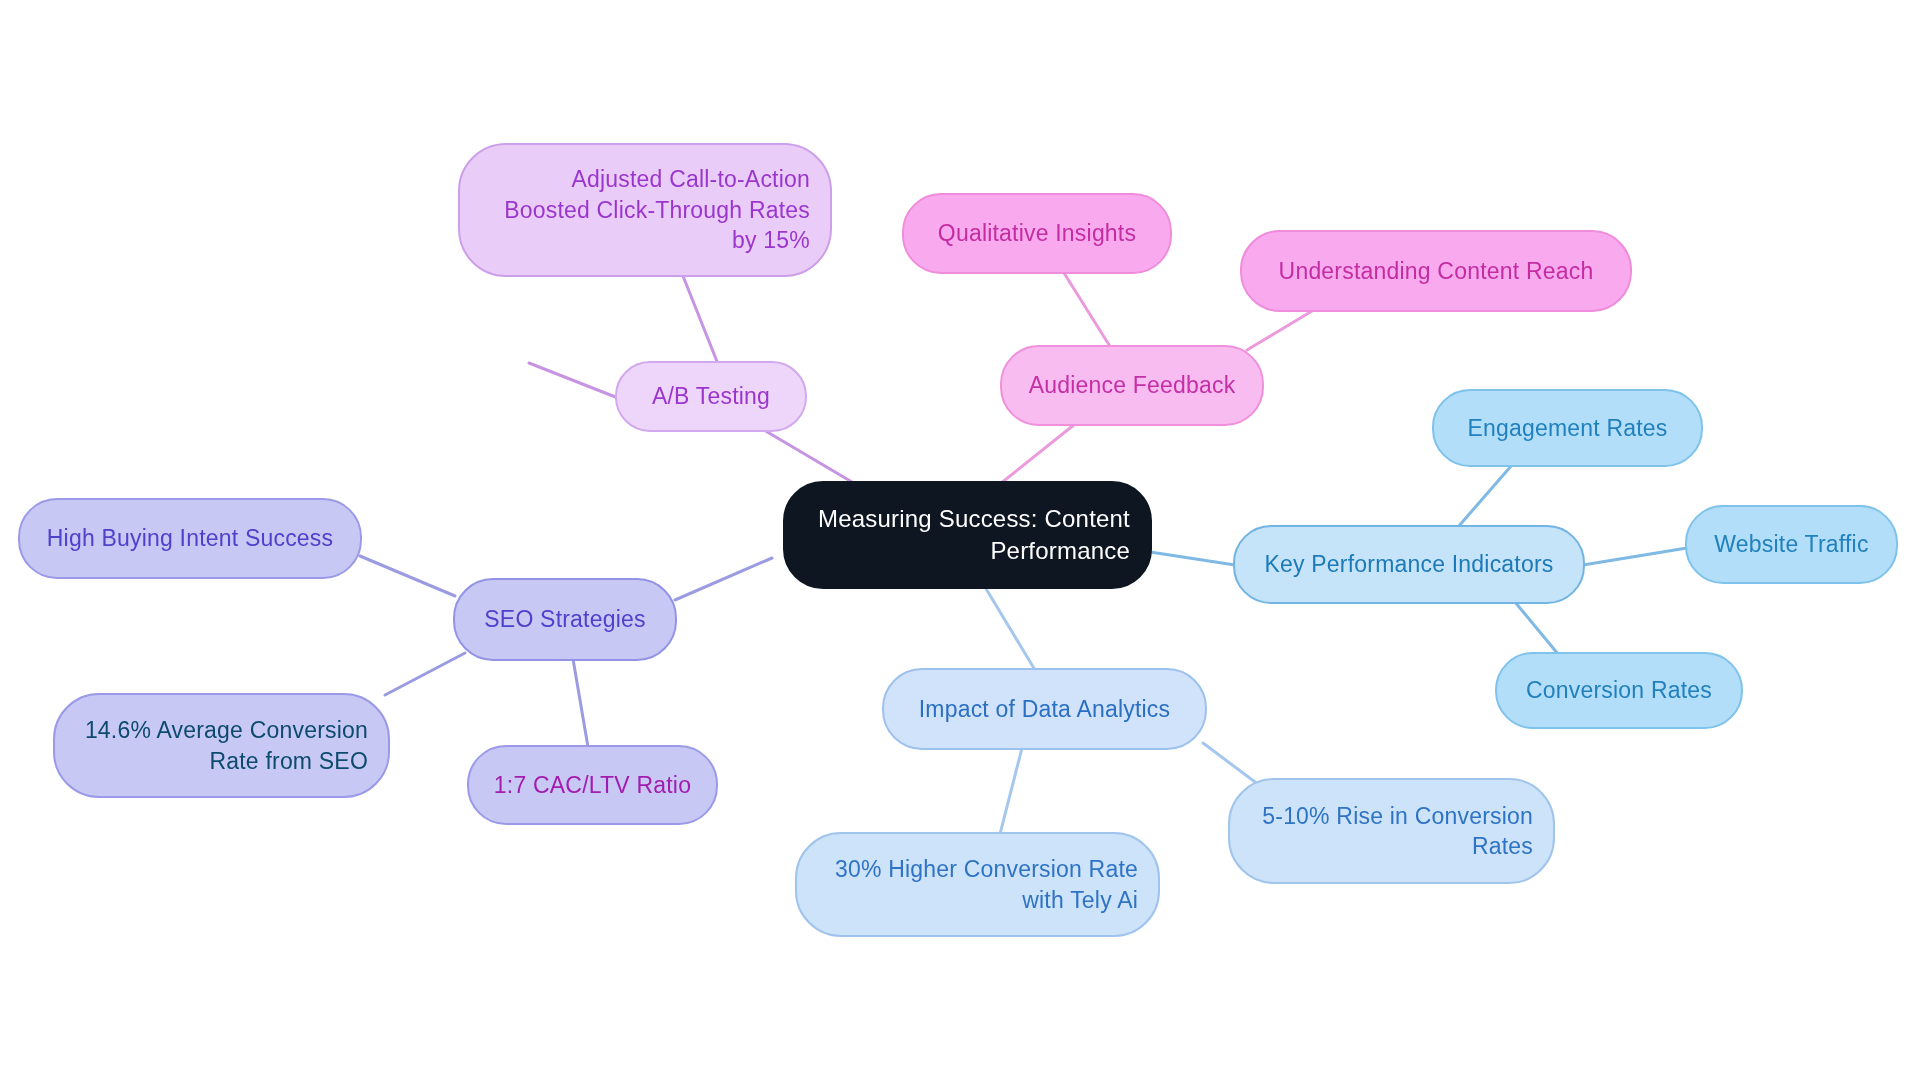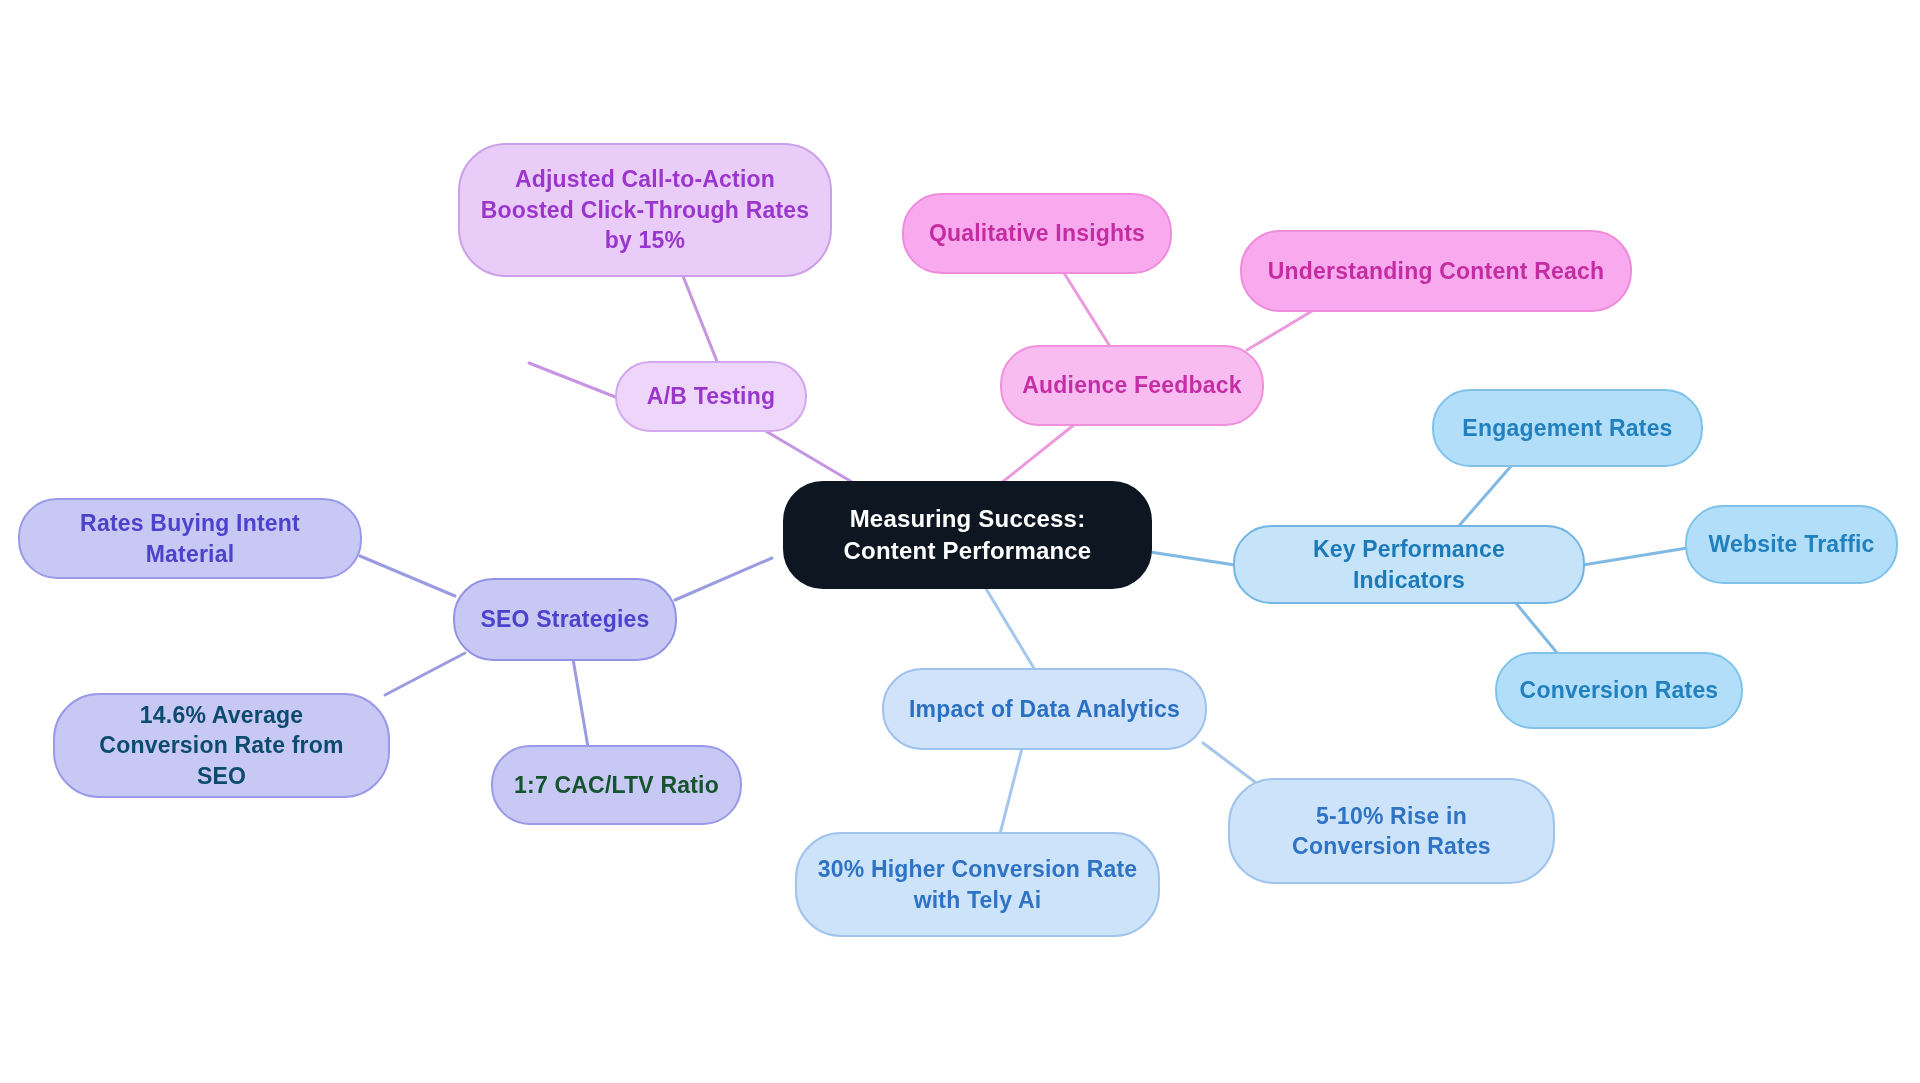--- a/index.html
+++ b/index.html
@@ -23,22 +23,22 @@
     z-index: 1;
   }
   .node {
     position: absolute;
     z-index: 2;
     box-sizing: border-box;
     border: 2px solid transparent;
     display: flex;
     align-items: center;
     justify-content: center;
-    text-align: center;
-    font-weight: 700;
+    text-align: right;
+    font-weight: 400;
     line-height: 1.32;
     padding: 24px 20px;
     letter-spacing: 0.2px;
     cursor: pointer;
     user-select: none;
   }
 </style>
 </head>
 <body>
 
@@ -67,19 +67,19 @@
     <div class="node" style="left: 615px; top: 361px; width: 192px; height: 71px; background: rgb(238, 214, 250); border-color: rgb(210, 168, 238); color: rgb(155, 54, 205); font-size: 23px; border-radius: 35px;">A/B Testing</div>
     <div class="node" style="left: 458px; top: 143px; width: 374px; height: 134px; background: rgb(233, 205, 248); border-color: rgb(205, 159, 234); color: rgb(155, 54, 205); font-size: 23px; border-radius: 48px;">Adjusted Call-to-Action Boosted Click-Through Rates by 15%</div>
     <div class="node" style="left: 1000px; top: 345px; width: 264px; height: 81px; background: rgb(249, 188, 240); border-color: rgb(240, 144, 221); color: rgb(196, 47, 165); font-size: 23px; border-radius: 39px;">Audience Feedback</div>
     <div class="node" style="left: 902px; top: 193px; width: 270px; height: 81px; background: rgb(249, 170, 238); border-color: rgb(239, 140, 219); color: rgb(196, 45, 161); font-size: 23px; border-radius: 39px;">Qualitative Insights</div>
     <div class="node" style="left: 1233px; top: 525px; width: 352px; height: 79px; background: rgb(197, 227, 249); border-color: rgb(114, 180, 226); color: rgb(29, 122, 184); font-size: 23px; border-radius: 38px;">Key Performance Indicators</div>
     <div class="node" style="left: 1240px; top: 230px; width: 392px; height: 82px; background: rgb(249, 170, 238); border-color: rgb(239, 140, 219); color: rgb(196, 45, 161); font-size: 23px; border-radius: 40px;">Understanding Content Reach</div>
     <div class="node" style="left: 1432px; top: 389px; width: 271px; height: 78px; background: rgb(178, 222, 249); border-color: rgb(127, 194, 234); color: rgb(33, 128, 189); font-size: 23px; border-radius: 38px;">Engagement Rates</div>
     <div class="node" style="left: 1685px; top: 505px; width: 213px; height: 79px; background: rgb(178, 222, 249); border-color: rgb(127, 194, 234); color: rgb(33, 128, 189); font-size: 23px; border-radius: 38px;">Website Traffic</div>
     <div class="node" style="left: 1495px; top: 652px; width: 248px; height: 77px; background: rgb(178, 222, 249); border-color: rgb(127, 194, 234); color: rgb(33, 128, 189); font-size: 23px; border-radius: 38px;">Conversion Rates</div>
     <div class="node" style="left: 453px; top: 578px; width: 224px; height: 83px; background: rgb(200, 200, 244); border-color: rgb(147, 147, 230); color: rgb(76, 66, 203); font-size: 23px; border-radius: 40px;">SEO Strategies</div>
-    <div class="node" style="left: 18px; top: 498px; width: 344px; height: 81px; background: rgb(200, 200, 244); border-color: rgb(154, 154, 232); color: rgb(76, 66, 203); font-size: 23px; border-radius: 39px;">Rates Buying Intent Material</div>
+    <div class="node" style="left: 18px; top: 498px; width: 344px; height: 81px; background: rgb(200, 200, 244); border-color: rgb(154, 154, 232); color: rgb(76, 66, 203); font-size: 23px; border-radius: 39px;">High Buying Intent Success</div>
     <div class="node" style="left: 53px; top: 693px; width: 337px; height: 105px; background: rgb(200, 200, 244); border-color: rgb(154, 154, 232); color: #0c4a6e; font-size: 23px; border-radius: 46px;">14.6% Average Conversion Rate from SEO</div>
-    <div class="node" style="left: 491px; top: 745px; width: 251px; height: 80px; background: rgb(200, 200, 244); border-color: rgb(154, 154, 232); color: #14532d; font-size: 23px; border-radius: 39px;">1:7 CAC/LTV Ratio</div>
+    <div class="node" style="left: 467px; top: 745px; width: 251px; height: 80px; background: rgb(200, 200, 244); border-color: rgb(154, 154, 232); color: #a21caf; font-size: 23px; border-radius: 39px;">1:7 CAC/LTV Ratio</div>
     <div class="node" style="left: 882px; top: 668px; width: 325px; height: 82px; background: rgb(208, 227, 250); border-color: rgb(157, 193, 237); color: rgb(42, 111, 194); font-size: 23px; border-radius: 40px;">Impact of Data Analytics</div>
     <div class="node" style="left: 795px; top: 832px; width: 365px; height: 105px; background: rgb(205, 227, 250); border-color: rgb(160, 196, 236); color: rgb(46, 115, 196); font-size: 23px; border-radius: 46px;">30% Higher Conversion Rate with Tely Ai</div>
     <div class="node" style="left: 1228px; top: 778px; width: 327px; height: 106px; background: rgb(205, 227, 250); border-color: rgb(160, 196, 236); color: rgb(46, 115, 196); font-size: 23px; border-radius: 46px;">5-10% Rise in Conversion Rates</div>
   </div>
 
 </body></html>

